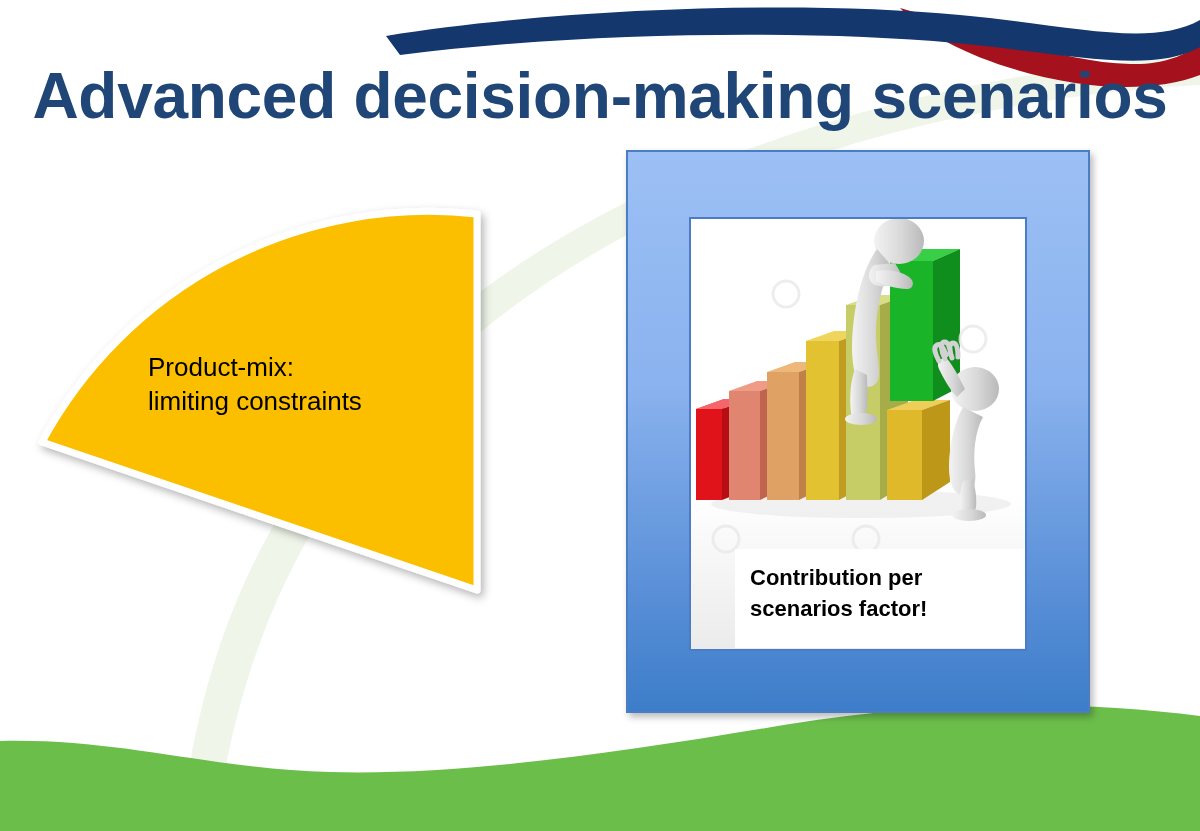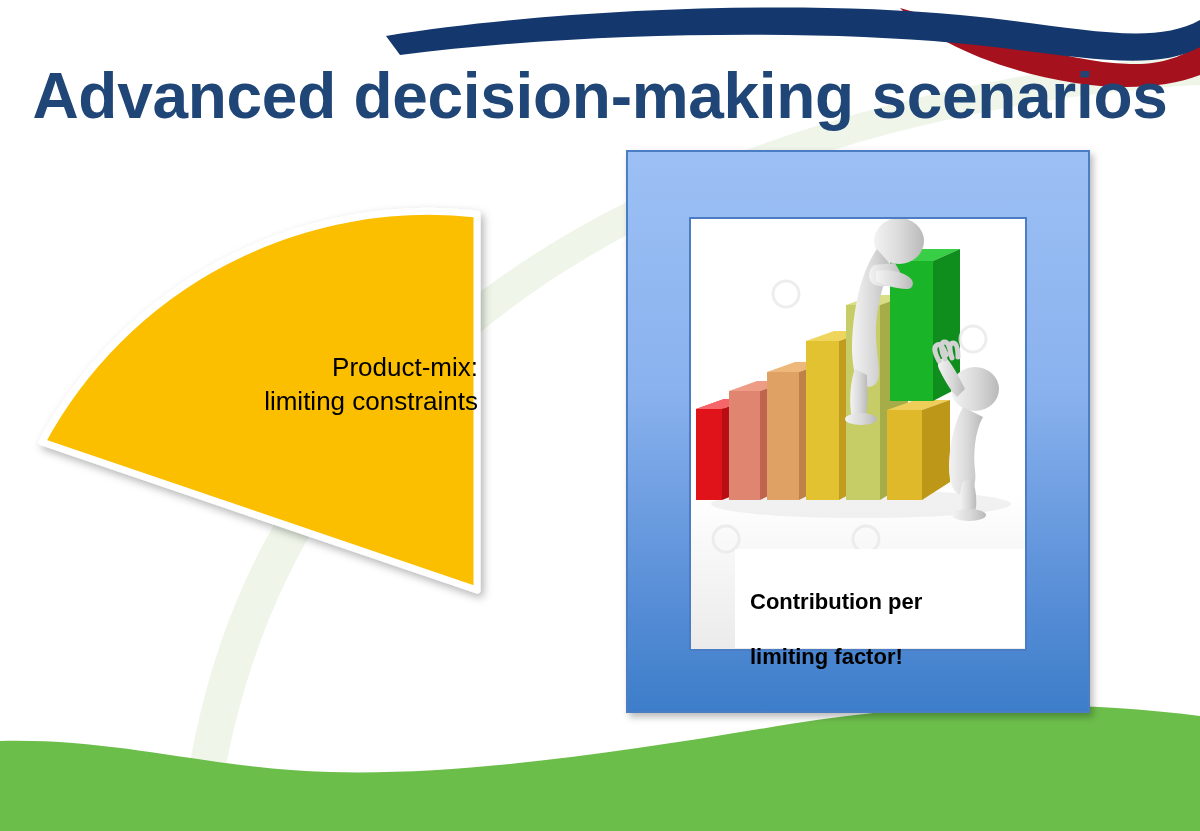--- a/index.html
+++ b/index.html
@@ -48,21 +48,21 @@
     top: 200px;
     width: 470px;
     height: 410px;
   }
   .pie-callout svg { display: block; }
   .pie-text {
     position: absolute;
     left: 120px;
     top: 150px;
     width: 330px;
-    text-align: right;
+    text-align: left;
     color: #000000;
     font-size: 26px;
     line-height: 1.32;
   }
   .pie-text .bold { font-weight: bold; }
 
   
   .picture-frame {
     position: absolute;
     left: 626px;
@@ -95,21 +95,20 @@
     height: 99px;
     background: #ffffff;
     box-sizing: border-box;
     padding: 13px 0 0 15px;
   }
   .caption-line {
     color: #000000;
     font-size: 22px;
     font-weight: bold;
     line-height: 1.42;
-    margin-top: 24px;
   }
 </style>
 </head>
 <body>
 
 <div class="slide">
 
   <svg class="bg-layer" viewBox="0 0 1200 831" preserveAspectRatio="none">
 
     <path d="M 1200 55 C 900 75, 540 180, 345 420 C 250 540, 200 660, 180 831 L 215 831 C 238 665, 288 548, 380 433 C 570 198, 920 100, 1200 85 Z" fill="#eff6e9"></path>
@@ -225,16 +224,16 @@
           <circle cx="175" cy="320" r="13"></circle>
           <circle cx="282" cy="120" r="13"></circle>
           <circle cx="95" cy="75" r="13"></circle>
         </g>
       </svg>
     </div>
   </div>
 
   <div class="caption-box">
     <div class="caption-line">Contribution per</div>
-    <div class="caption-line">limiting factor!</div>
+    <div class="caption-line">scenarios factor!</div>
   </div>
 
 </div>
 
 </body></html>

